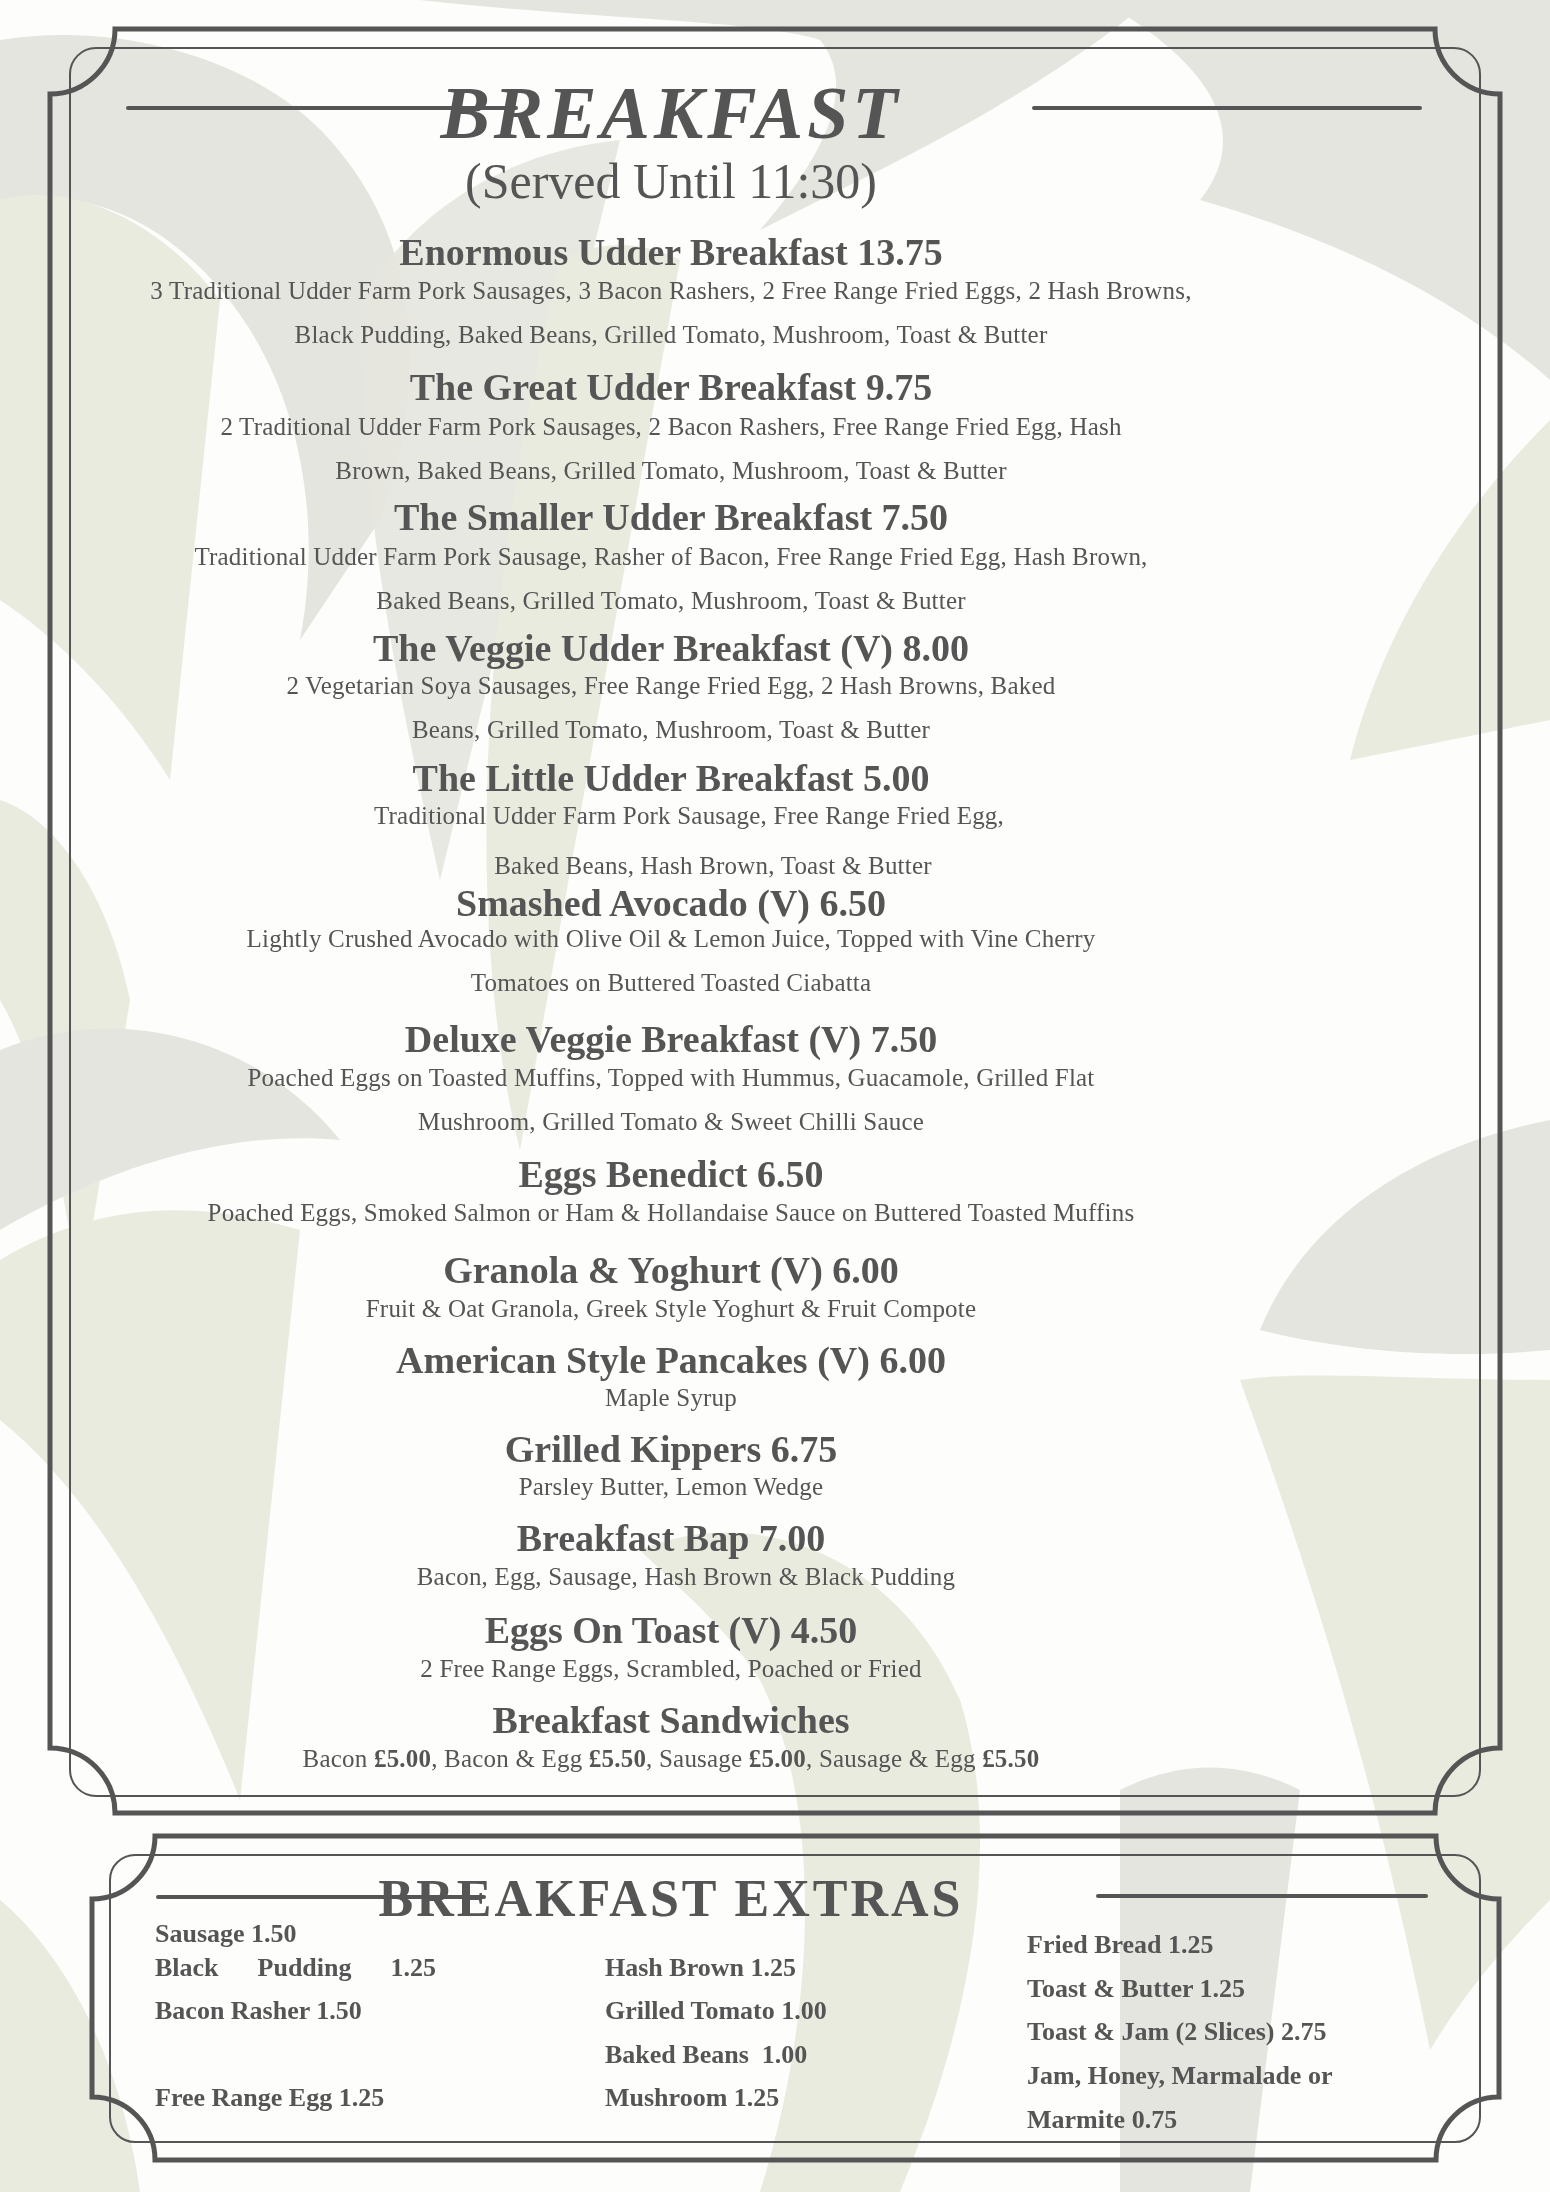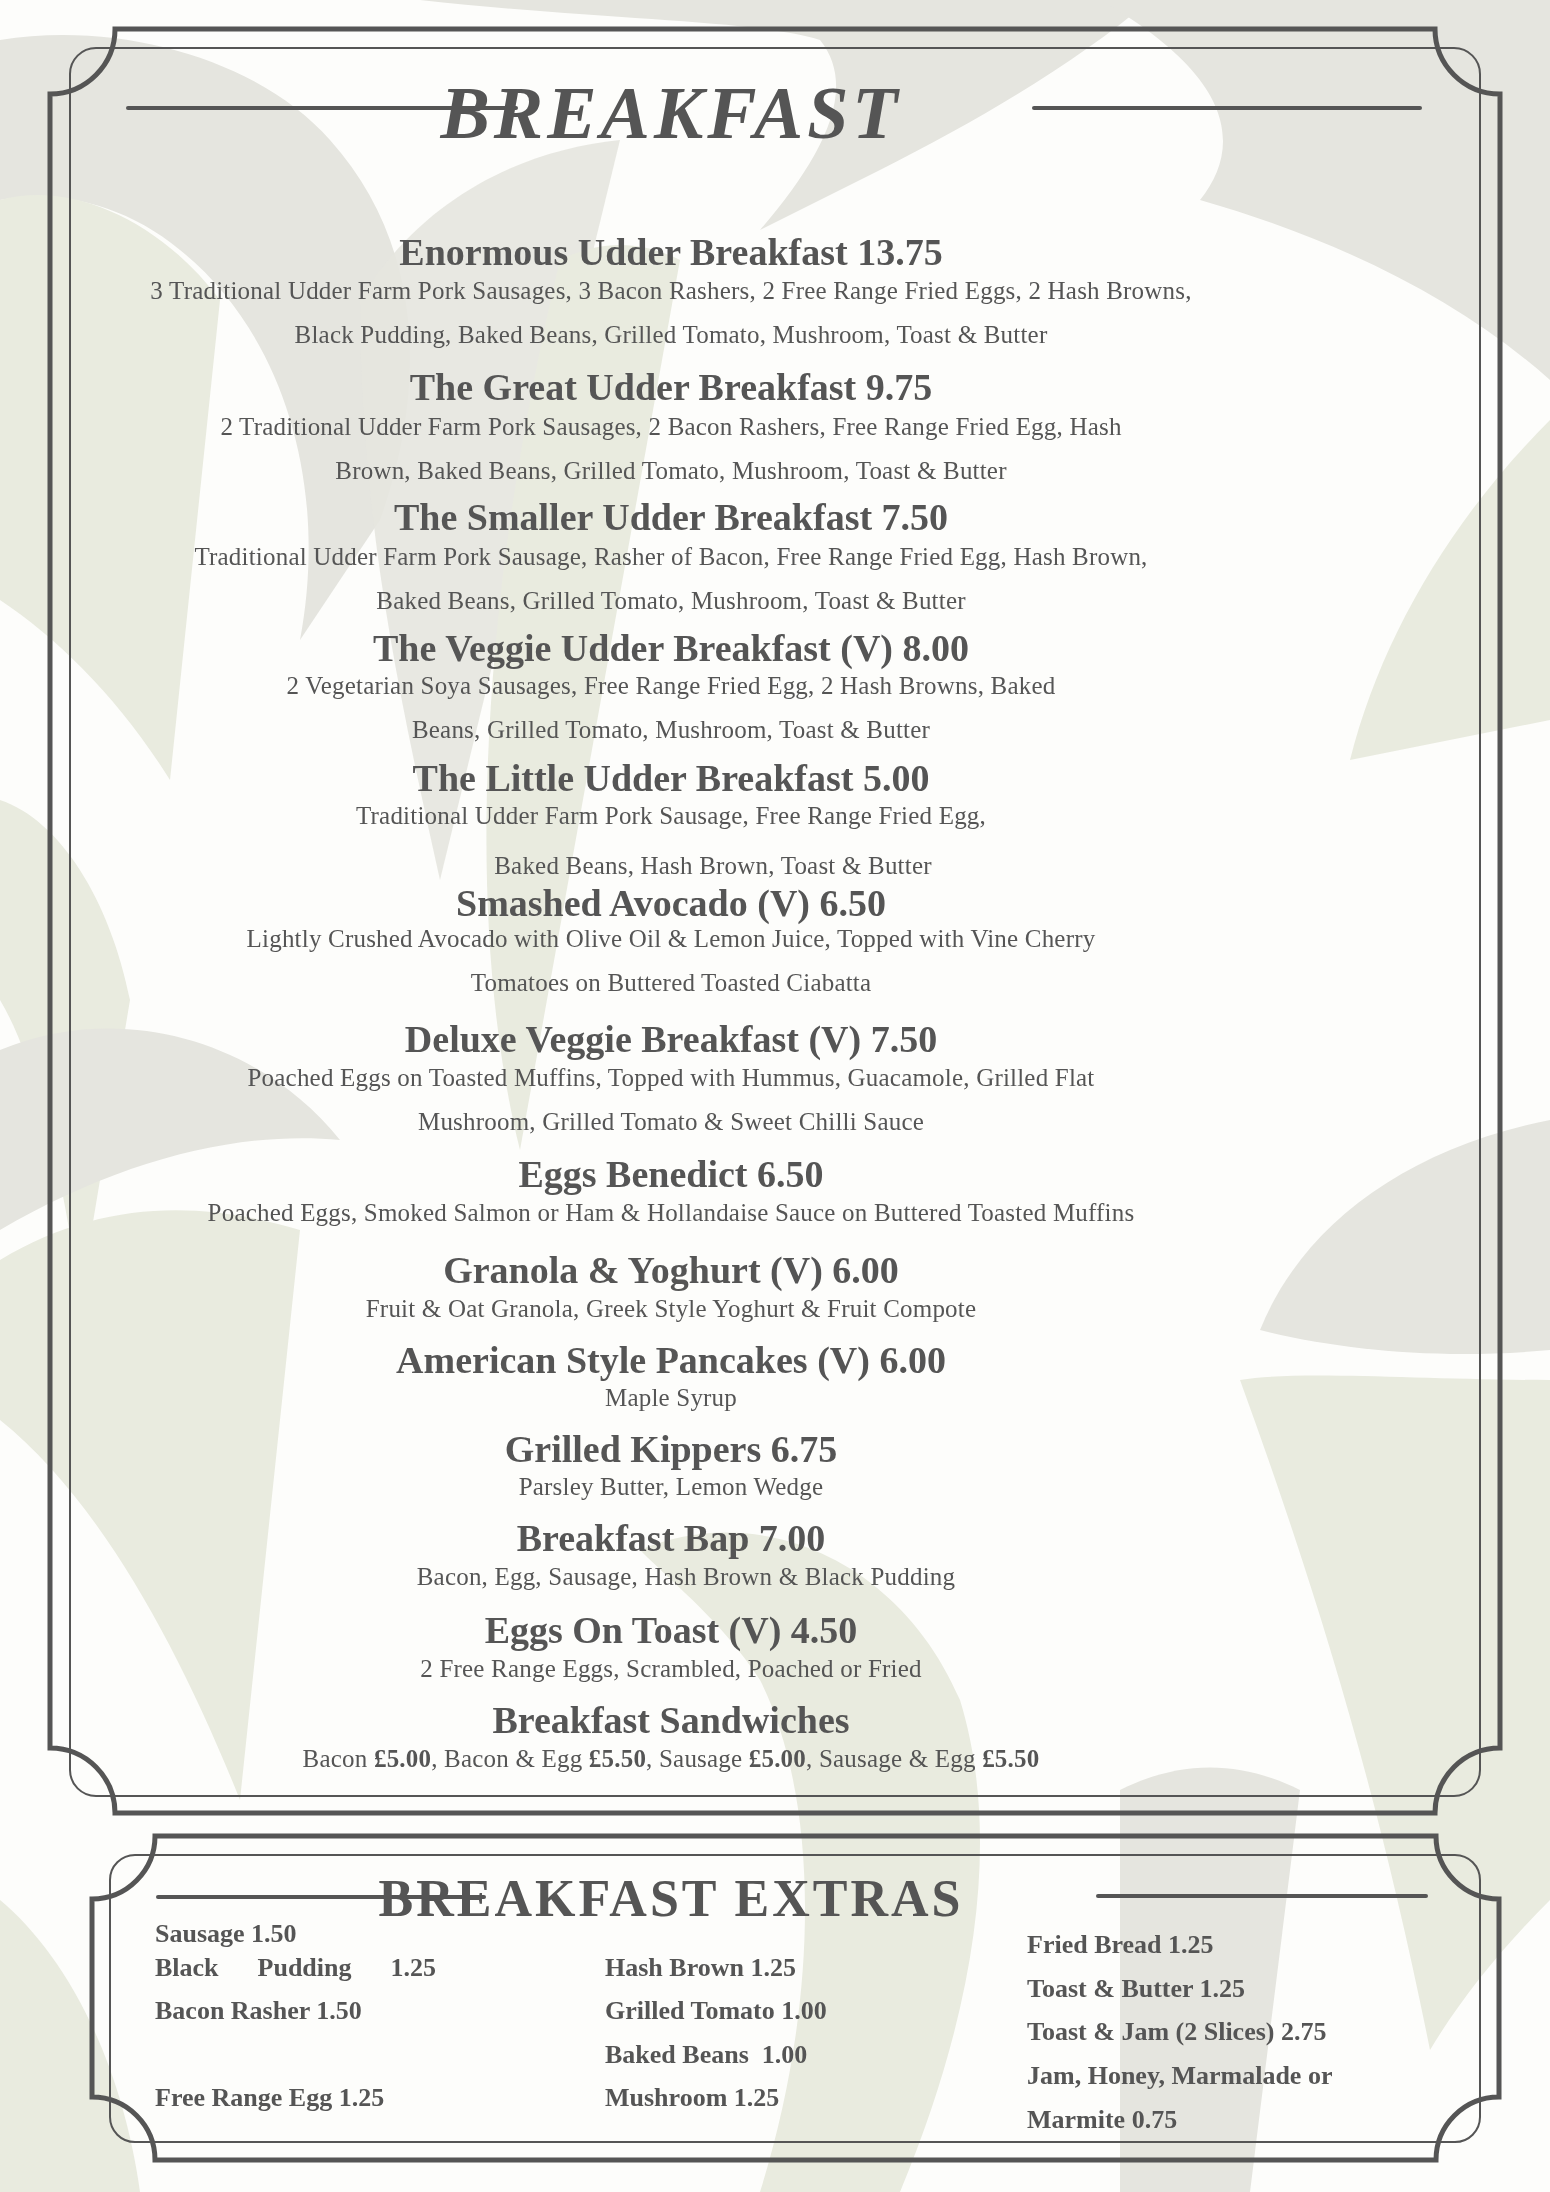--- a/index.html
+++ b/index.html
@@ -55,36 +55,37 @@
 
   <path d="M135 1855 L1455 1855 A25 25 0 0 1 1480 1880 L1480 2117 A25 25 0 0 1 1455 2142 L135 2142 A25 25 0 0 1 110 2117 L110 1880 A25 25 0 0 1 135 1855 Z" stroke-width="2"></path>
 </svg>
 
 <div class="content">
 
   <div class="rule" style="left:126px; top:106px; width:392px;"></div>
   <div class="rule" style="left:1032px; top:106px; width:390px;"></div>
 
   <div class="line title" style="top:76px;">BREAKFAST</div>
+  <div class="line subtitle" style="top:156px;">(Served Until 11:30)</div>
 
   <div id="items">
       <div class="line item-name" style="top: 233px;">Enormous Udder Breakfast 13.75</div>
       <div class="line item-desc" style="top: 278px;">3 Traditional Udder Farm Pork Sausages, 3 Bacon Rashers, 2 Free Range Fried Eggs, 2 Hash Browns,</div>
       <div class="line item-desc" style="top: 322px;">Black Pudding, Baked Beans, Grilled Tomato, Mushroom, Toast &amp; Butter</div>
       <div class="line item-name" style="top: 368px;">The Great Udder Breakfast 9.75</div>
       <div class="line item-desc" style="top: 414px;">2 Traditional Udder Farm Pork Sausages, 2 Bacon Rashers, Free Range Fried Egg, Hash</div>
       <div class="line item-desc" style="top: 458px;">Brown, Baked Beans, Grilled Tomato, Mushroom, Toast &amp; Butter</div>
       <div class="line item-name" style="top: 498px;">The Smaller Udder Breakfast 7.50</div>
       <div class="line item-desc" style="top: 544px;">Traditional Udder Farm Pork Sausage, Rasher of Bacon, Free Range Fried Egg, Hash Brown,</div>
       <div class="line item-desc" style="top: 588px;">Baked Beans, Grilled Tomato, Mushroom, Toast &amp; Butter</div>
       <div class="line item-name" style="top: 629px;">The Veggie Udder Breakfast (V) 8.00</div>
       <div class="line item-desc" style="top: 673px;">2 Vegetarian Soya Sausages, Free Range Fried Egg, 2 Hash Browns, Baked</div>
       <div class="line item-desc" style="top: 717px;">Beans, Grilled Tomato, Mushroom, Toast &amp; Butter</div>
       <div class="line item-name" style="top: 759px;">The Little Udder Breakfast 5.00</div>
-      <div class="line item-desc" style="top: 803px;">Traditional Udder Farm Pork Sausage, Free Range Fried Egg,</div>
+      <div class="line item-desc" style="top: 803px; padding-left: 18px;">Traditional Udder Farm Pork Sausage, Free Range Fried Egg,</div>
       <div class="line item-desc" style="top: 853px; padding-left: 42px;">Baked Beans, Hash Brown, Toast &amp; Butter</div>
       <div class="line item-name" style="top: 884px;">Smashed Avocado (V) 6.50</div>
       <div class="line item-desc" style="top: 926px;">Lightly Crushed Avocado with Olive Oil &amp; Lemon Juice, Topped with Vine Cherry</div>
       <div class="line item-desc" style="top: 970px;">Tomatoes on Buttered Toasted Ciabatta</div>
       <div class="line item-name" style="top: 1020px;">Deluxe Veggie Breakfast (V) 7.50</div>
       <div class="line item-desc" style="top: 1065px;">Poached Eggs on Toasted Muffins, Topped with Hummus, Guacamole, Grilled Flat</div>
       <div class="line item-desc" style="top: 1109px;">Mushroom, Grilled Tomato &amp; Sweet Chilli Sauce</div>
       <div class="line item-name" style="top: 1155px;">Eggs Benedict 6.50</div>
       <div class="line item-desc" style="top: 1200px;">Poached Eggs, Smoked Salmon or Ham &amp; Hollandaise Sauce on Buttered Toasted Muffins</div>
       <div class="line item-name" style="top: 1251px;">Granola &amp; Yoghurt (V) 6.00</div>

